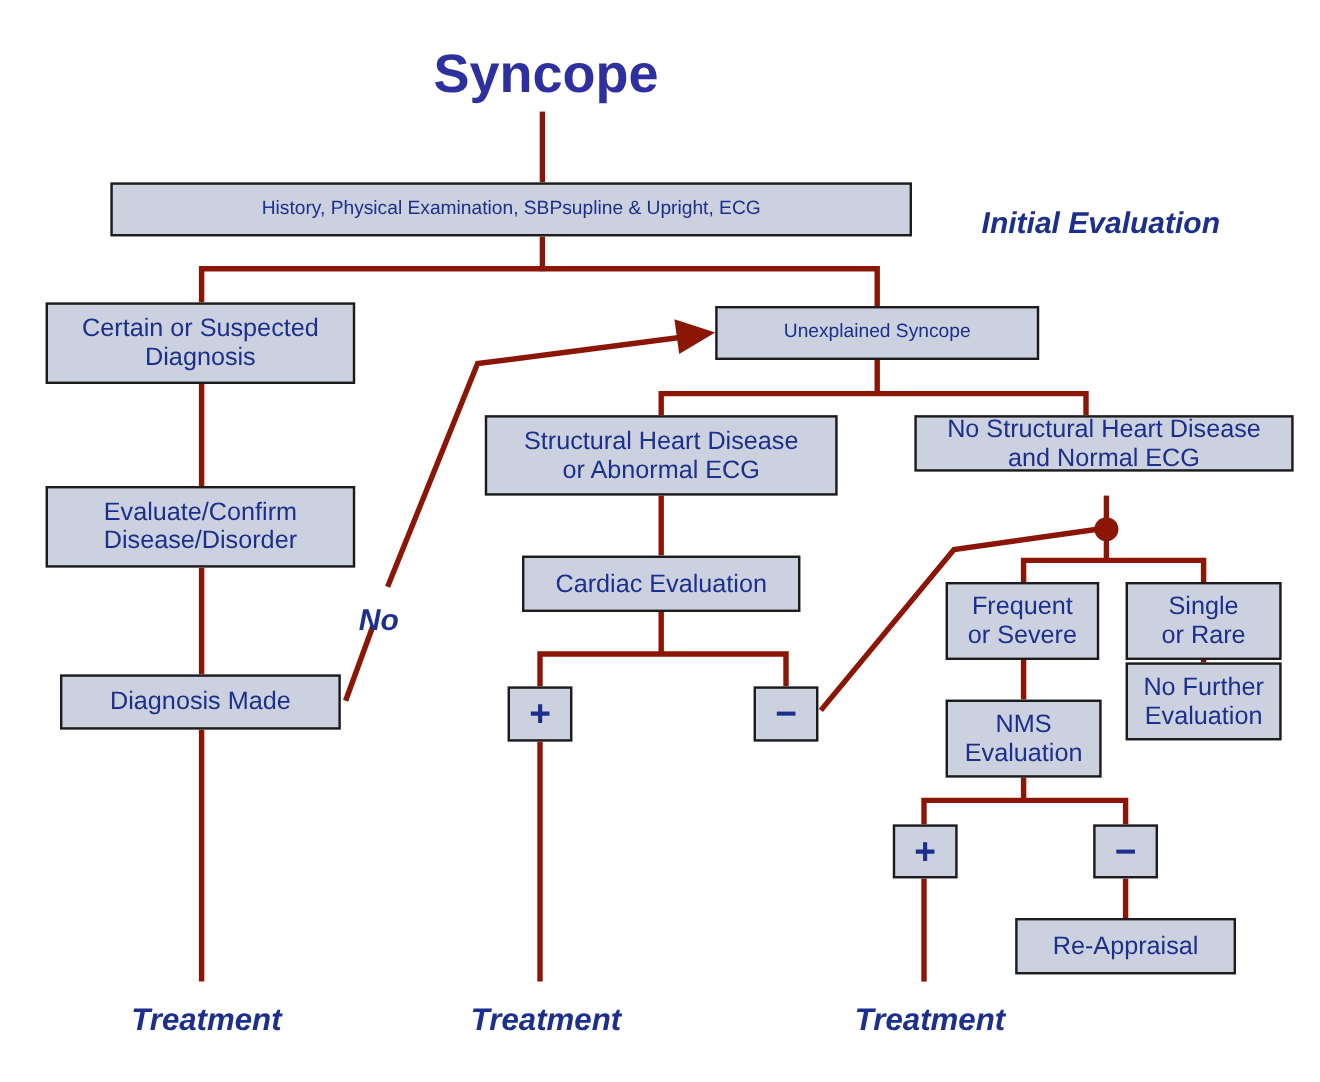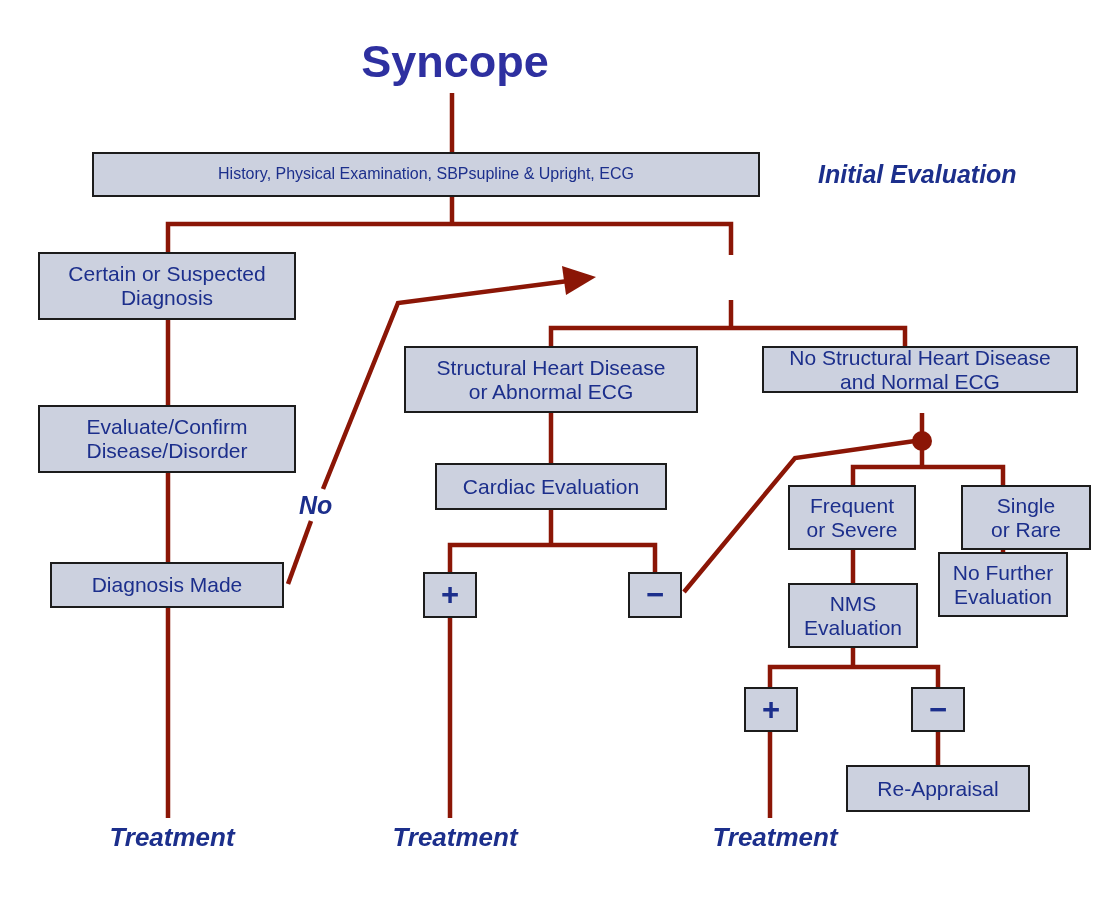--- a/index.html
+++ b/index.html
@@ -12,21 +12,21 @@
     position:absolute; box-sizing:border-box;
     background:#ccd1df; border:2px solid #1c1c1c;
     color:#1c2f8c; font-size:21px; line-height:1.14;
     display:flex; flex-direction:column; align-items:center; justify-content:center;
     text-align:center; white-space:nowrap;
   }
   .node.wide { font-size:16px; }
   .node.sign { font-size:31px; font-weight:bold; }
   .lbl {
     position:absolute; color:#1c2f8c; font-weight:bold; font-style:italic;
-    font-size:25px; white-space:nowrap;
+    font-size:25px; white-space:nowrap;margin-top:12px;
   }
   .treat { font-size:26px; transform:translateX(-50%); }
   #title {
     position:absolute; left:455px; top:36px; transform:translateX(-50%);
     color:#2e30a0; font-weight:bold; font-size:45px; white-space:nowrap;
     font-style:normal;
   }
 </style>
 </head>
 <body>
@@ -80,20 +80,23 @@
 
   <div class="node" style="left:38px; top:405px; width:258px; height:68px;">
     <span>Evaluate/Confirm</span>
     <span>Disease/Disorder</span>
   </div>
 
   <div class="node" style="left:50px; top:562px; width:234px; height:46px;">
     <span>Diagnosis Made</span>
   </div>
 
+  <div class="node wide" style="left:596px; top:255px; width:270px; height:45px;">
+    <span>Unexplained Syncope</span>
+  </div>
 
   <div class="node" style="left:404px; top:346px; width:294px; height:67px;">
     <span>Structural Heart Disease</span>
     <span>or Abnormal ECG</span>
   </div>
 
   <div class="node" style="left:762px; top:346px; width:316px; height:47px;">
     <span>No Structural Heart Disease</span>
     <span>and Normal ECG</span>
   </div>
@@ -108,21 +111,21 @@
 
   <div class="node sign" style="left:628px; top:572px; width:54px; height:46px;">
     <span>−</span>
   </div>
 
   <div class="node" style="left:788px; top:485px; width:128px; height:65px;text-align:right;">
     <span>Frequent</span>
     <span>or Severe</span>
   </div>
 
-  <div class="node" style="left:938px; top:485px; width:130px; height:65px;margin-left:23px;">
+  <div class="node" style="left:938px; top:485px; width:130px; height:65px;">
     <span>Single</span>
     <span>or Rare</span>
   </div>
 
   <div class="node" style="left:788px; top:583px; width:130px; height:65px;">
     <span>NMS</span>
     <span>Evaluation</span>
   </div>
 
   <div class="node" style="left:938px; top:552px; width:130px; height:65px;">

